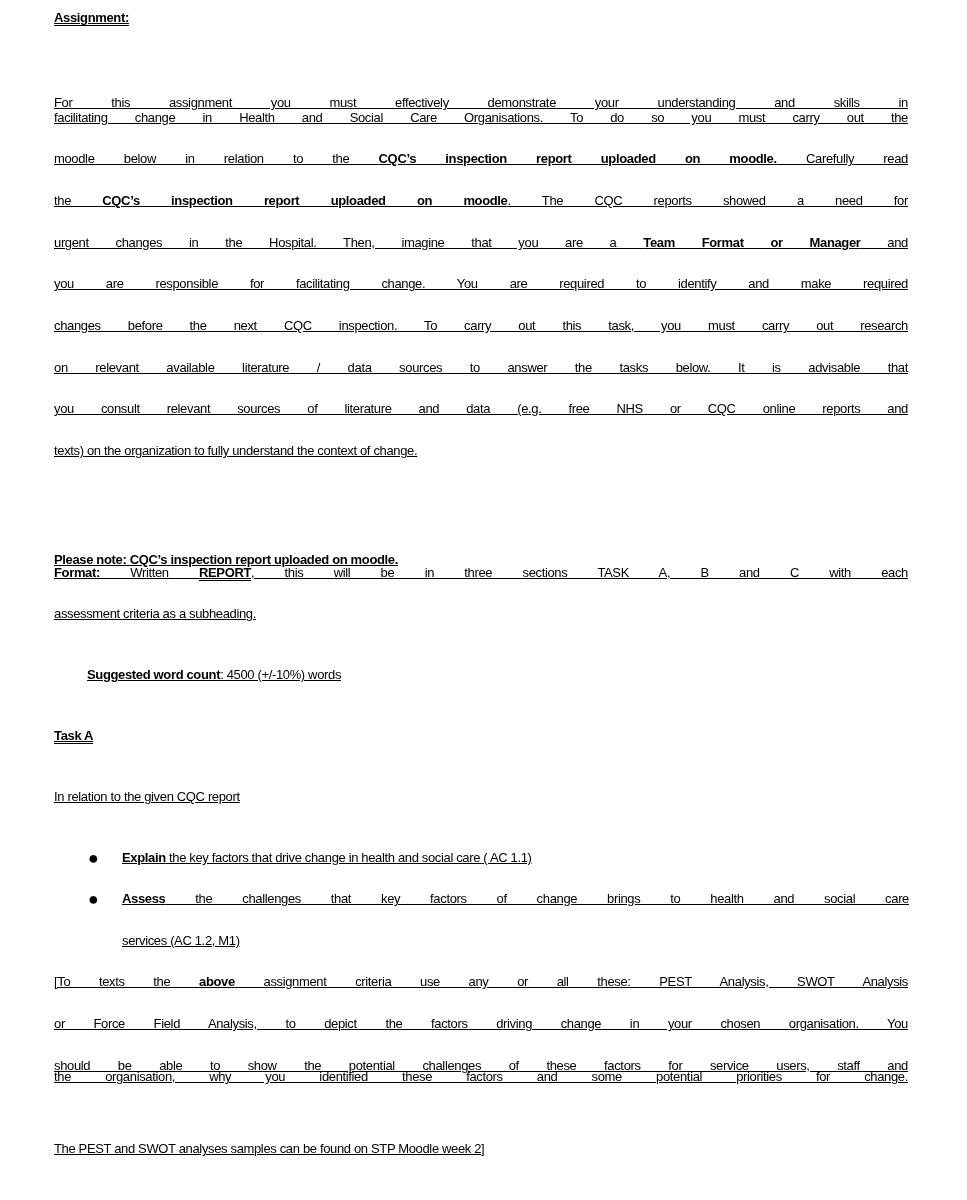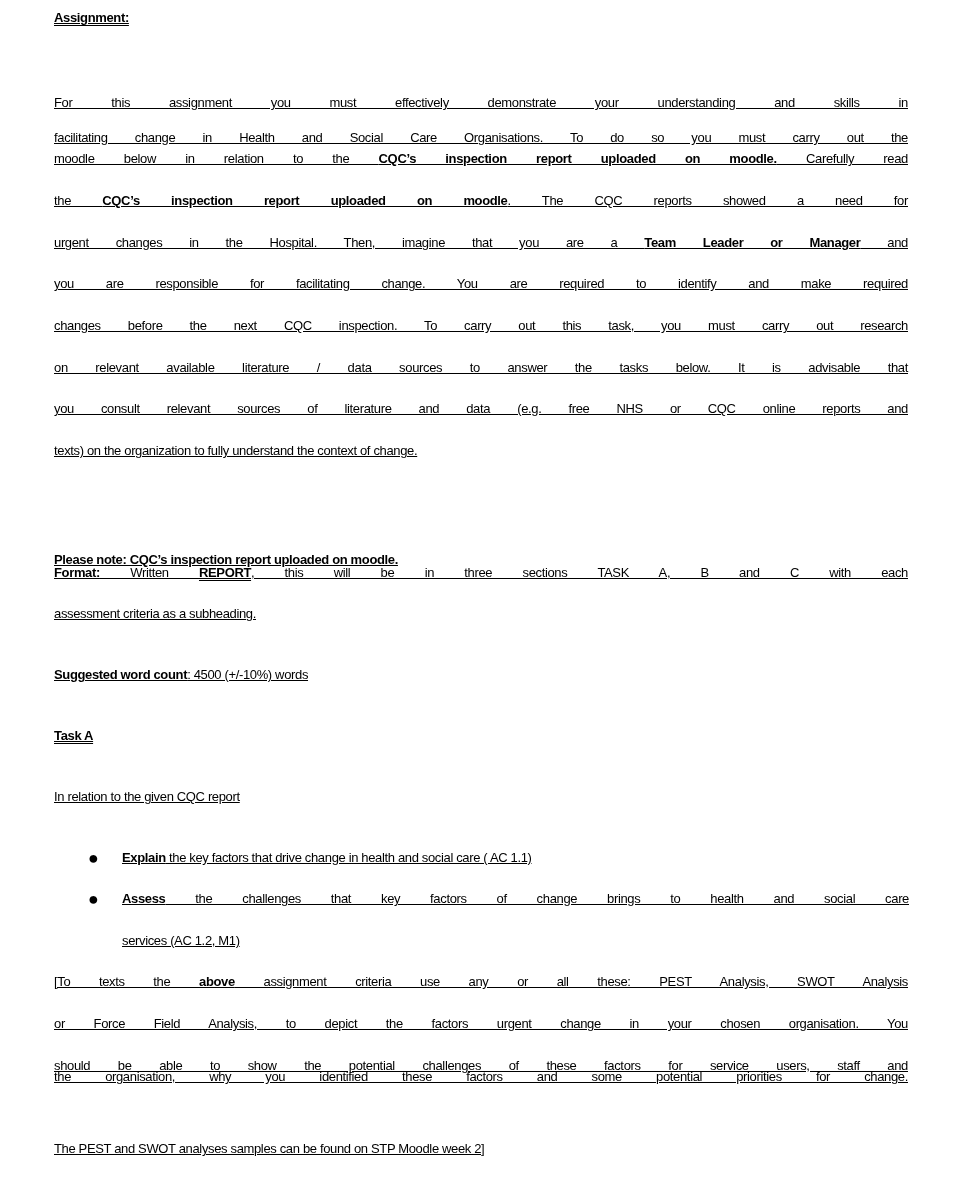--- a/index.html
+++ b/index.html
@@ -52,51 +52,51 @@
 </head>
 <body>
 
 <div class="page">
 
   <div class="line last" style="top:6px;">
     <span class="b u">Assignment:</span>
   </div>
 
   <div class="line" style="top:72px;margin-top:19px;"><span>For this assignment you must effectively demonstrate your understanding and skills in</span></div>
-  <div class="line" style="top:106px;margin-top:20px;"><span>facilitating change in Health and Social Care Organisations.  To do so you must carry out the</span></div>
+  <div class="line" style="top:106px;"><span>facilitating change in Health and Social Care Organisations.  To do so you must carry out the</span></div>
   <div class="line" style="top:147px;"><span>moodle below in relation to the </span><b>CQC’s inspection report uploaded on moodle.</b><span> Carefully read</span></div>
   <div class="line" style="top:189px;"><span>the </span><b>CQC’s inspection report uploaded on moodle</b><span>. The CQC reports showed a need for</span></div>
-  <div class="line" style="top:231px;"><span>urgent changes in the Hospital. Then, imagine that you are a </span><b>Team Leader or Manager</b><span> and</span></div>
+  <div class="line" style="top:231px;"><span>urgent changes in the Hospital. Then, imagine that you are a </span><b>Team Format or Manager</b><span> and</span></div>
   <div class="line" style="top:272px;"><span>you are responsible for facilitating change. You are required to identify and make required</span></div>
   <div class="line" style="top:314px;"><span>changes before the next CQC inspection. To carry out this task, you must carry out research</span></div>
   <div class="line" style="top:356px;"><span>on relevant available literature / data sources to answer the tasks below. It is advisable that</span></div>
   <div class="line" style="top:397px;"><span>you consult relevant sources of literature and data (e.g. free NHS or CQC online reports and</span></div>
   <div class="line last" style="top:439px;"><span>texts) on the organization to fully understand the context of change.</span></div>
 
   <div class="line last" style="top:500px;margin-top:48px;">
     <b>Please note: CQC’s inspection report uploaded on moodle.</b>
   </div>
 
   <div class="line" style="top:561px;"><b>Format:</b><span> Written </span><b class="u">REPORT</b><span>, this will be in three sections TASK A, B and C with each</span></div>
   <div class="line last" style="top:602px;"><span>assessment criteria as a subheading.</span></div>
 
-  <div class="line last" style="top:663px;"><b>Suggested word count</b><span>: 4500 (+/-10%) words</span></div>
+  <div class="line last" style="top:663px;margin-left:33px;"><b>Suggested word count</b><span>: 4500 (+/-10%) words</span></div>
 
   <div class="line last" style="top:724px;">
     <span class="b u">Task A</span>
   </div>
 
   <div class="line last" style="top:785px;"><span>In relation to the given CQC report</span></div>
 
   <span class="bullet" style="top:846px;">●</span>
   <div class="line last indent" style="top:846px;"><b>Explain</b><span> the key factors that drive change in health and social care ( AC 1.1)</span></div>
 
   <span class="bullet" style="top:887px;">●</span>
   <div class="line indent" style="top:887px;"><b>Assess</b><span> the challenges that key factors of change brings to health and social care</span></div>
   <div class="line last indent" style="top:929px;"><span>services (AC 1.2, M1)</span></div>
 
   <div class="line" style="top:970px;"><span>[To texts the </span><b>above</b><span> assignment criteria use any or all these: PEST Analysis, SWOT Analysis</span></div>
-  <div class="line" style="top:1012px;"><span>or Force Field Analysis, to depict the factors urgent change in your chosen organisation. You</span></div>
+  <div class="line" style="top:1012px;"><span>or Force Field Analysis, to depict the factors driving change in your chosen organisation. You</span></div>
   <div class="line" style="top:1054px;"><span>should be able to show the potential challenges of these factors for service users, staff and</span></div>
   <div class="line" style="top:1065px;"><span>the organisation, why you identified these factors and some potential priorities for change.</span></div>
   <div class="line last" style="top:1137px;"><span>The PEST and SWOT analyses samples can be found on STP Moodle week 2]</span></div>
 
 </div>
 
 </body></html>

